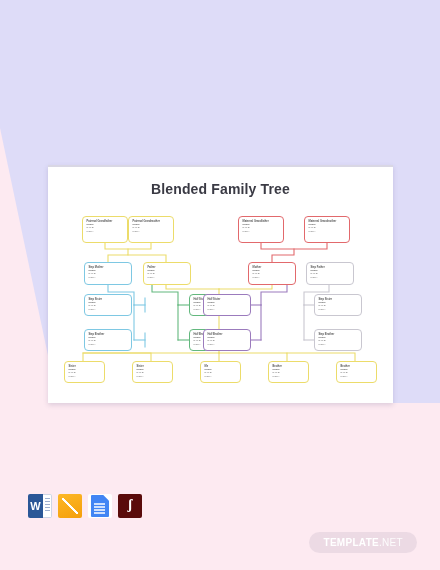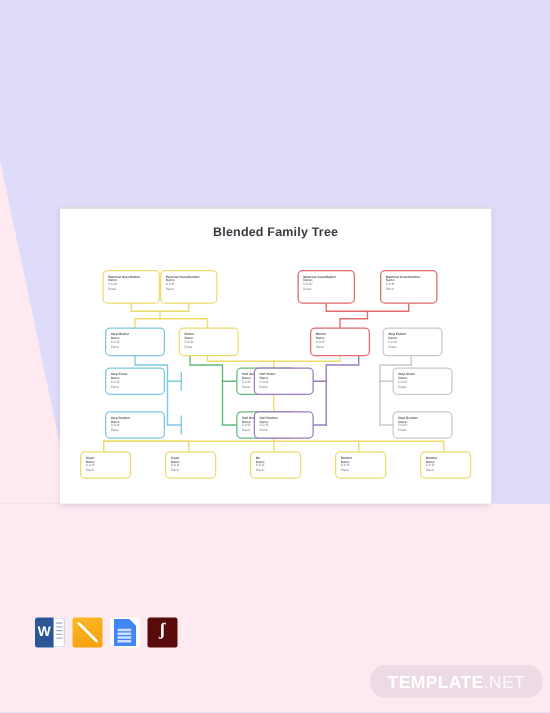--- a/index.html
+++ b/index.html
@@ -18,21 +18,21 @@
   }
   
   #card{
     position:absolute;left:48px;top:165px;width:345px;height:238px;
     background:#ffffff;
     box-shadow:0 2px 5px rgba(90,80,130,.20);
   }
   #card-toprule{position:absolute;left:0;top:0;width:100%;height:2px;background:#d9d7e4;}
   #chart-title{
     position:absolute;left:0;top:16px;width:100%;text-align:center;
-    font-size:10px;font-weight:bold;color:#3a3a44;letter-spacing:.15px;
+    font-size:14px;font-weight:bold;color:#3a3a44;letter-spacing:.15px;
   }
   
   #diagram{position:absolute;left:0;top:0;width:345px;height:238px;}
   #links{position:absolute;left:0;top:0;width:345px;height:238px;}
   
   .node{
     position:absolute;box-sizing:border-box;
     background:#fff;border:1px solid #ccc;border-radius:4px;
     padding:2.5px 3px 2px 3.5px;overflow:hidden;
   }
@@ -71,23 +71,23 @@
   .fmt-gdocs .gd{position:absolute;left:3px;top:1px;width:18px;height:22px;background:#4285f4;
     border-radius:1px;clip-path:polygon(0 0,68% 0,100% 26%,100% 100%,0 100%);}
   .fmt-gdocs .gd::after{content:"";position:absolute;left:3px;top:8px;width:11px;height:1.5px;
     background:#cfe0fd;box-shadow:0 3px 0 #cfe0fd,0 6px 0 #cfe0fd,0 9px 0 #cfe0fd;}
   
   .fmt-pdf{background:#5a0b0b;display:flex;align-items:center;justify-content:center;}
   .fmt-pdf .pl{color:#ffffff;font-size:14px;font-weight:bold;font-family:"Liberation Serif",serif;
     line-height:1;transform:translateY(-1px);}
   
   #watermark{
-    position:absolute;right:6px;top:532px;
+    position:absolute;right:23px;top:532px;
     padding:5px 14px;border-radius:12px;background:rgba(160,150,170,.18);
-    font-size:14px;letter-spacing:.3px;color:#ffffff;white-space:nowrap;
+    font-size:10px;letter-spacing:.3px;color:#ffffff;white-space:nowrap;
   }
   #watermark .wm-a{font-weight:bold;}
   #watermark .wm-b{font-weight:normal;opacity:.92;}
 </style>
 </head>
 <body>
 
 <div id="bg-lavender"></div>
 <div id="bg-pink-bottom"></div>
 <div id="bg-pink-wedge"></div>

